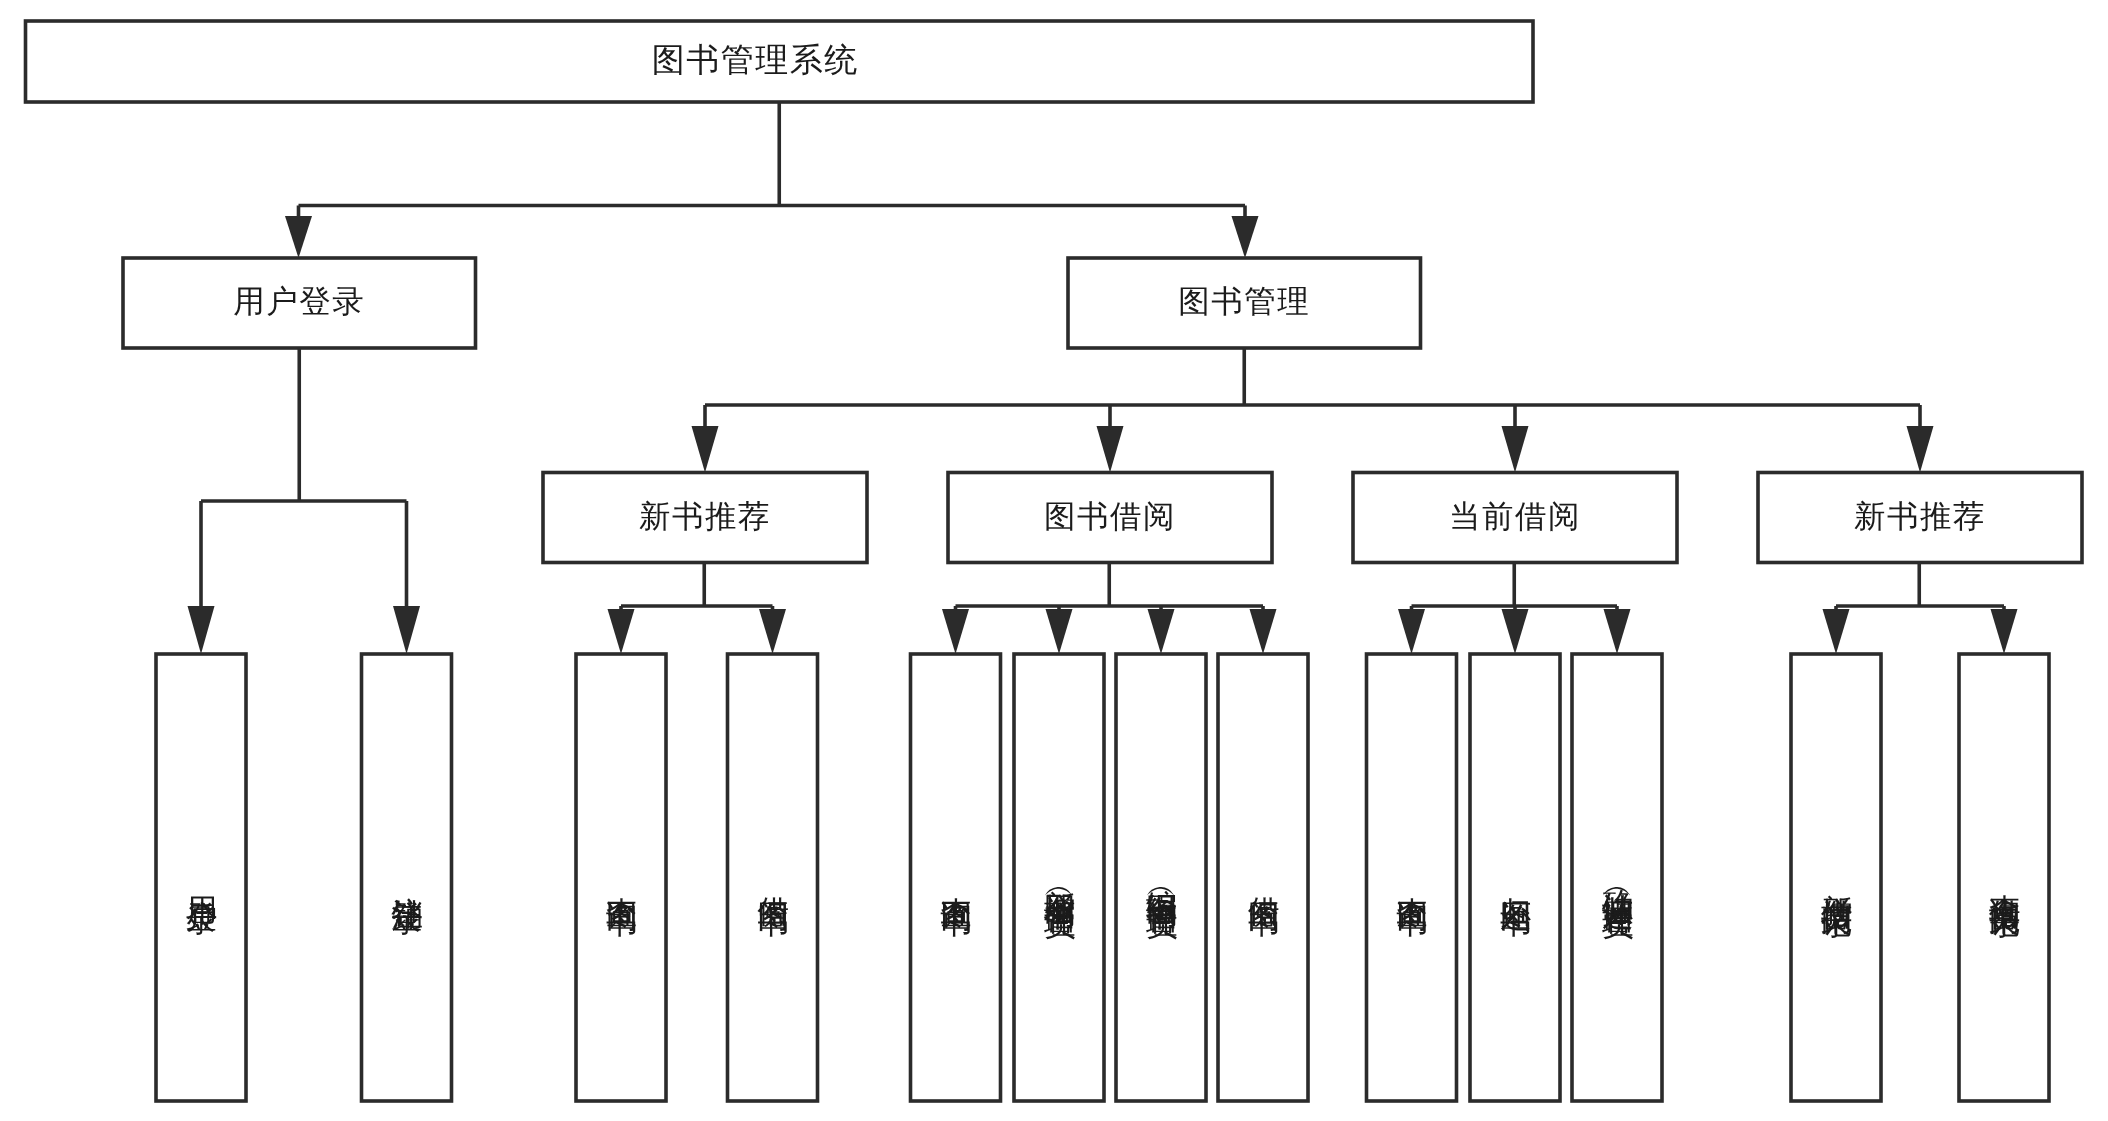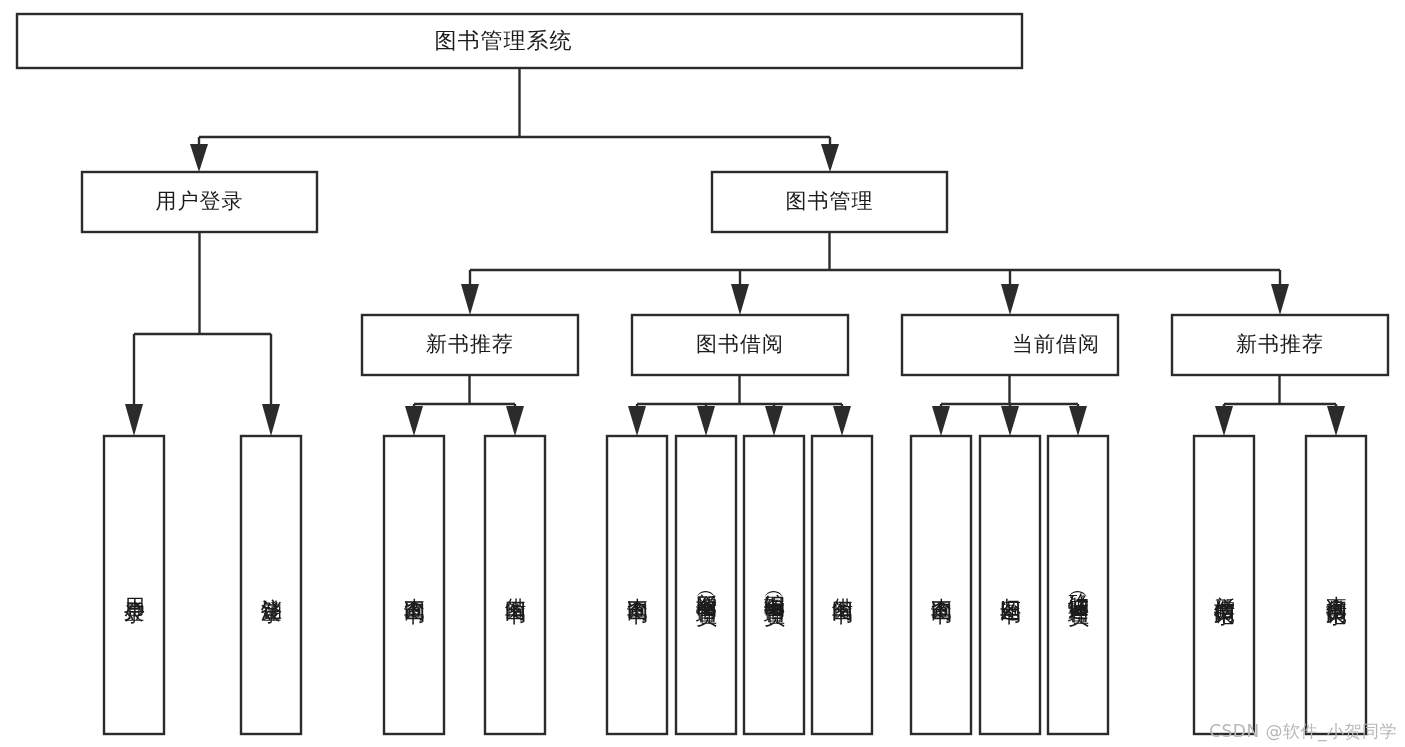--- a/index.html
+++ b/index.html
@@ -186,36 +186,35 @@
 
   </svg>
 
   <div class="node-label-h title" style="left:1px; top:14px; width:1005px; height:54px;">图书管理系统</div>
 
   <div class="node-label-h" style="left:82px; top:172px; width:235px; height:60px;">用户登录</div>
   <div class="node-label-h" style="left:362px; top:315px; width:216px; height:60px;">新书推荐</div>
 
   <div class="node-label-h" style="left:712px; top:172px; width:235px; height:60px;">图书管理</div>
   <div class="node-label-h" style="left:632px; top:315px; width:216px; height:60px;border-radius:18px;">图书借阅</div>
-  <div class="node-label-h" style="left:902px; top:315px; width:216px; height:60px;padding-left:46px;">当前借阅</div>
+  <div class="node-label-h" style="left:902px; top:315px; width:216px; height:60px;">当前借阅</div>
   <div class="node-label-h" style="left:1172px; top:315px; width:216px; height:60px;">新书推荐</div>
 
   <div class="node-label-v" style="left:104px; top:436px; width:60px; height:298px;">用户登录</div>
   <div class="node-label-v" style="left:241px; top:436px; width:60px; height:298px;">注销登录</div>
 
   <div class="node-label-v" style="left:384px; top:436px; width:60px; height:298px;">查询图书</div>
   <div class="node-label-v" style="left:485px; top:436px; width:60px; height:298px;">借阅图书</div>
 
   <div class="node-label-v" style="left:607px; top:436px; width:60px; height:298px;">查询图书</div>
   <div class="node-label-v" style="left:676px; top:436px; width:60px; height:298px;">新增图书（管理员）</div>
   <div class="node-label-v" style="left:744px; top:436px; width:60px; height:298px;">编辑图书（管理员）</div>
   <div class="node-label-v" style="left:812px; top:436px; width:60px; height:298px;">借阅图书</div>
 
   <div class="node-label-v" style="left:911px; top:436px; width:60px; height:298px;">查询图书</div>
   <div class="node-label-v" style="left:980px; top:436px; width:60px; height:298px;">归还图书</div>
   <div class="node-label-v" style="left:1048px; top:436px; width:60px; height:298px;">确认归还（管理员）</div>
 
   <div class="node-label-v" style="left:1194px; top:436px; width:60px; height:298px;">新增借阅记录</div>
   <div class="node-label-v" style="left:1306px; top:436px; width:60px; height:298px;">查询借阅记录</div>
 
-  <div class="watermark">CSDN @软件_小贺同学</div>
 
 </div>
 
 </body></html>

